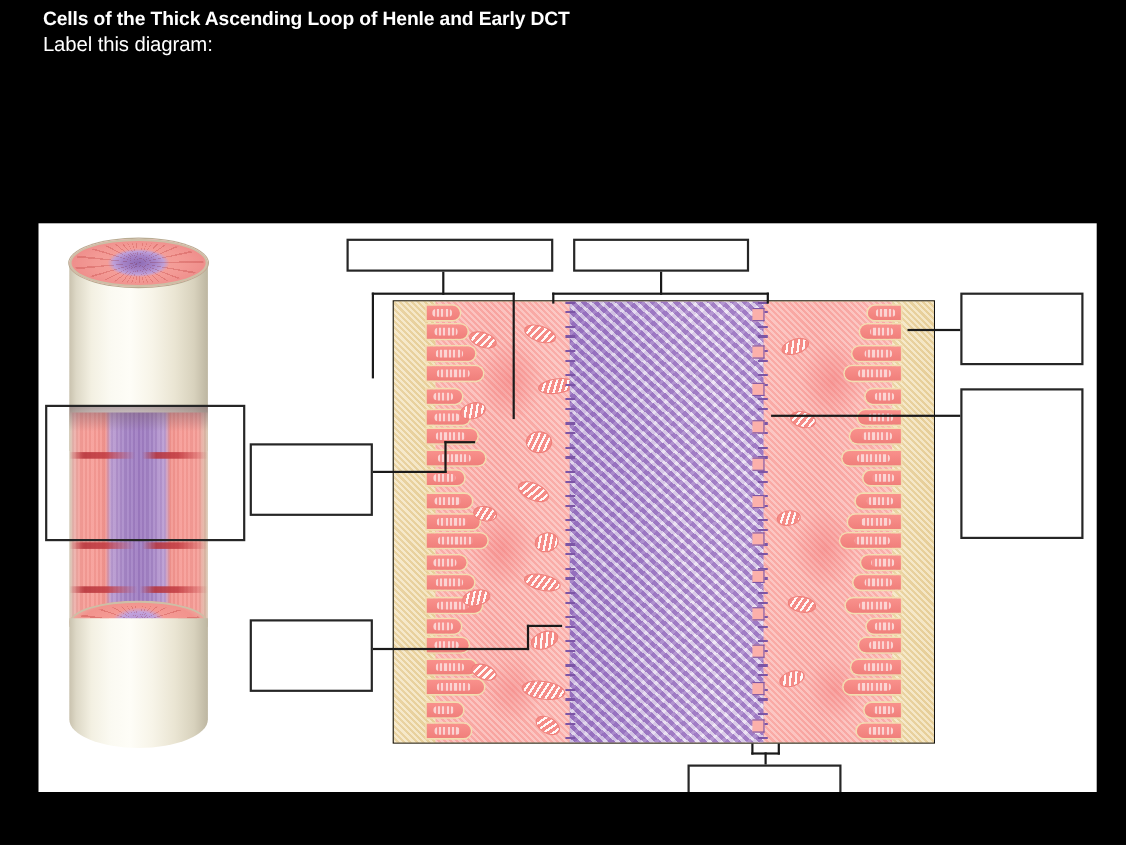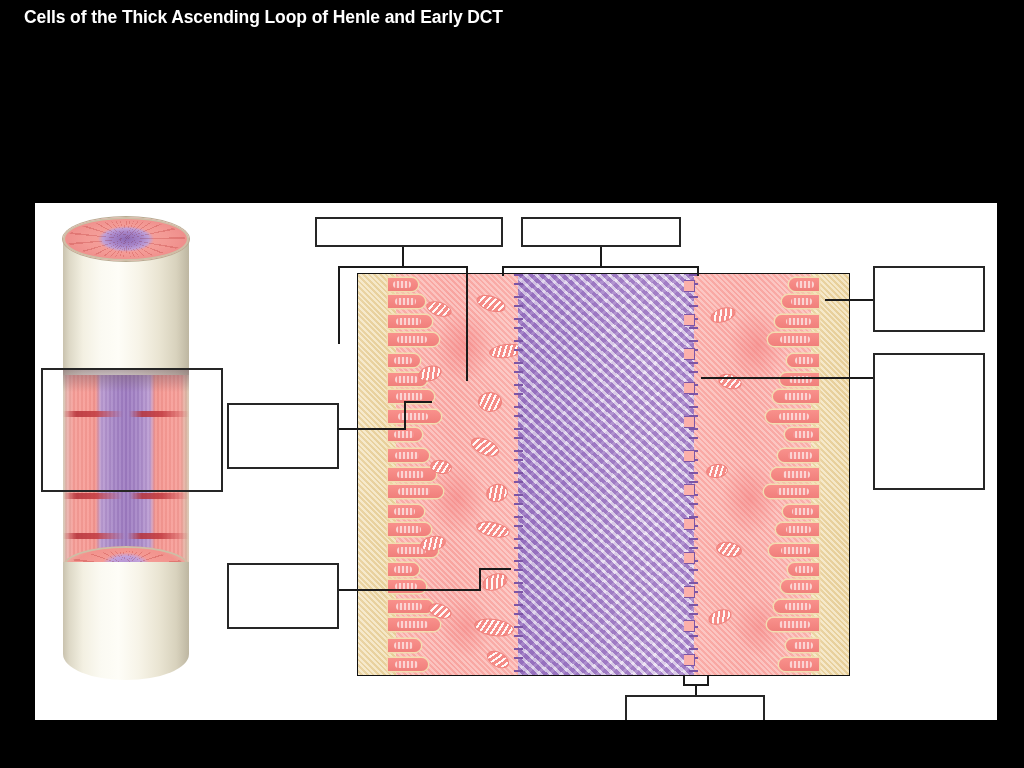--- a/index.html
+++ b/index.html
@@ -2,21 +2,21 @@
 <html><head>
 <meta charset="utf-8">
 <style>
   * { margin:0; padding:0; box-sizing:border-box; }
   html,body { width:1024px; height:768px; background:#000; overflow:hidden; }
   body { font-family:"Liberation Sans", sans-serif; }
 
   #slide { position:relative; width:1024px; height:768px; background:#000; }
 
   
-  #title-block { position:absolute; left:24px; top:6px; width:900px; }
+  #title-block { position:absolute; left:39px; top:6px; width:900px; }
   #slide-title {
     color:#ffffff; font-weight:bold; font-size:17.5px; line-height:22px;
     letter-spacing:-0.1px; white-space:nowrap;
   }
   #slide-subtitle {
     color:#ffffff; font-weight:normal; font-size:18.5px; line-height:24px;
     letter-spacing:-0.1px; white-space:nowrap;
   }
 
   
@@ -187,20 +187,21 @@
     border:2.2px solid #262626; background:transparent;
   }
 </style>
 </head>
 <body>
 
 <div id="slide">
 
   <div id="title-block">
     <div id="slide-title">Cells of the Thick Ascending Loop of Henle and Early DCT</div>
+    <div id="slide-subtitle">Label this diagram:</div>
   </div>
 
   <div id="panel">
 
     <div id="tubule">
       <div class="cyl-body" id="cyl-top-body"></div>
       <div id="cyl-top-rim"></div>
       <div id="cyl-mid">
         <div class="cyl-stripe" style="left:0;   top:36px;  width:60px;"></div>
         <div class="cyl-stripe" style="right:0;  top:36px;  width:60px;"></div>

